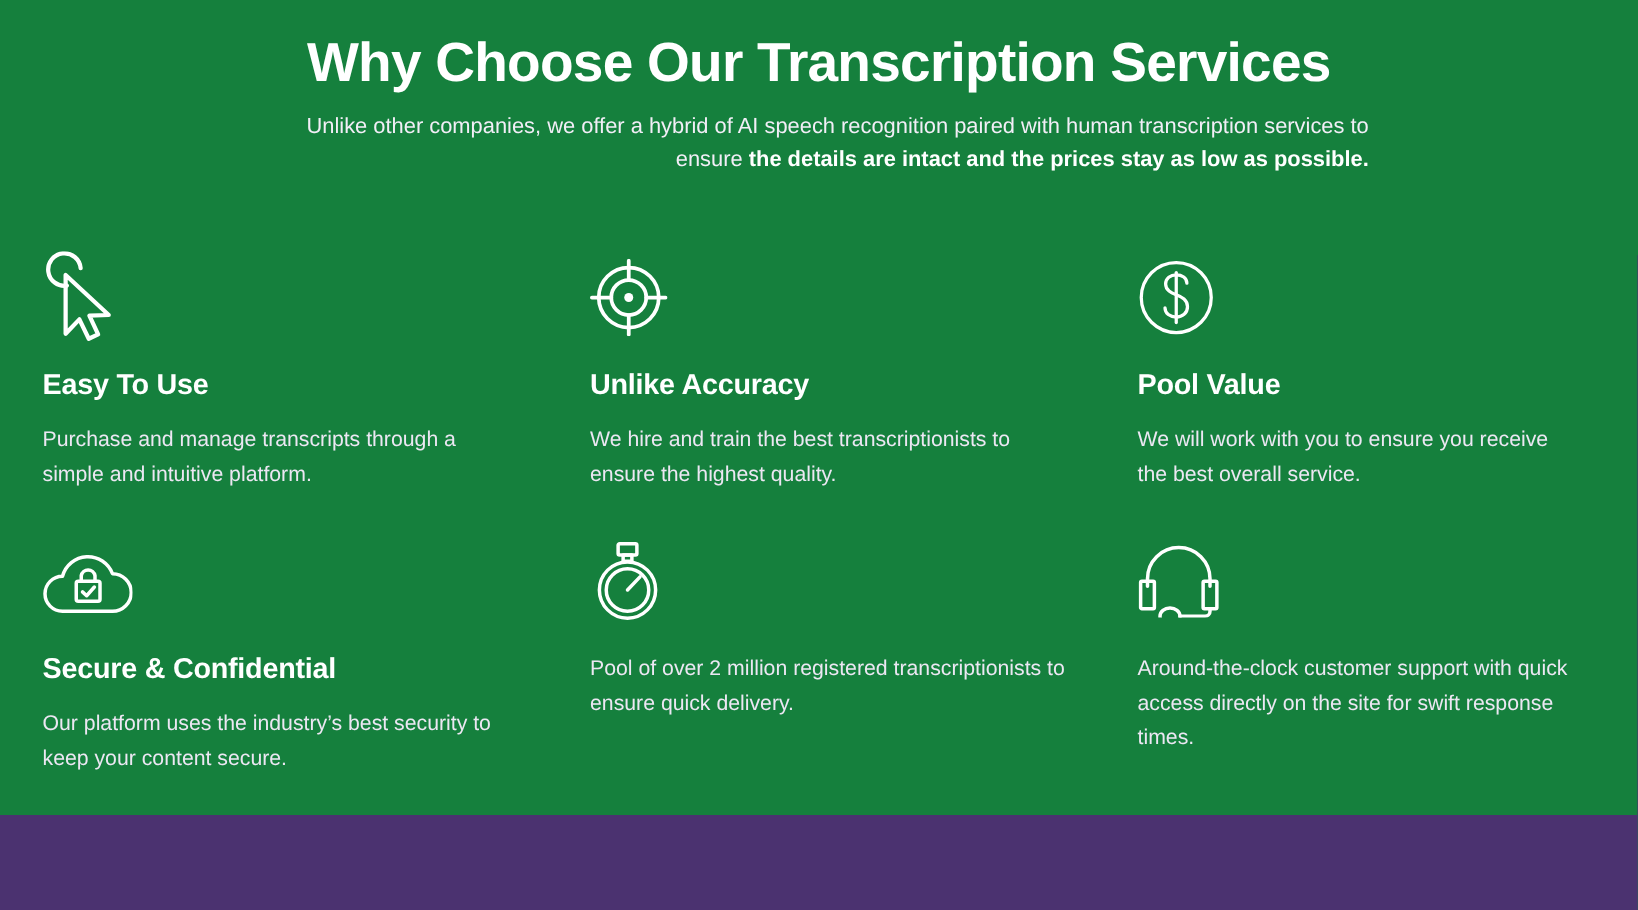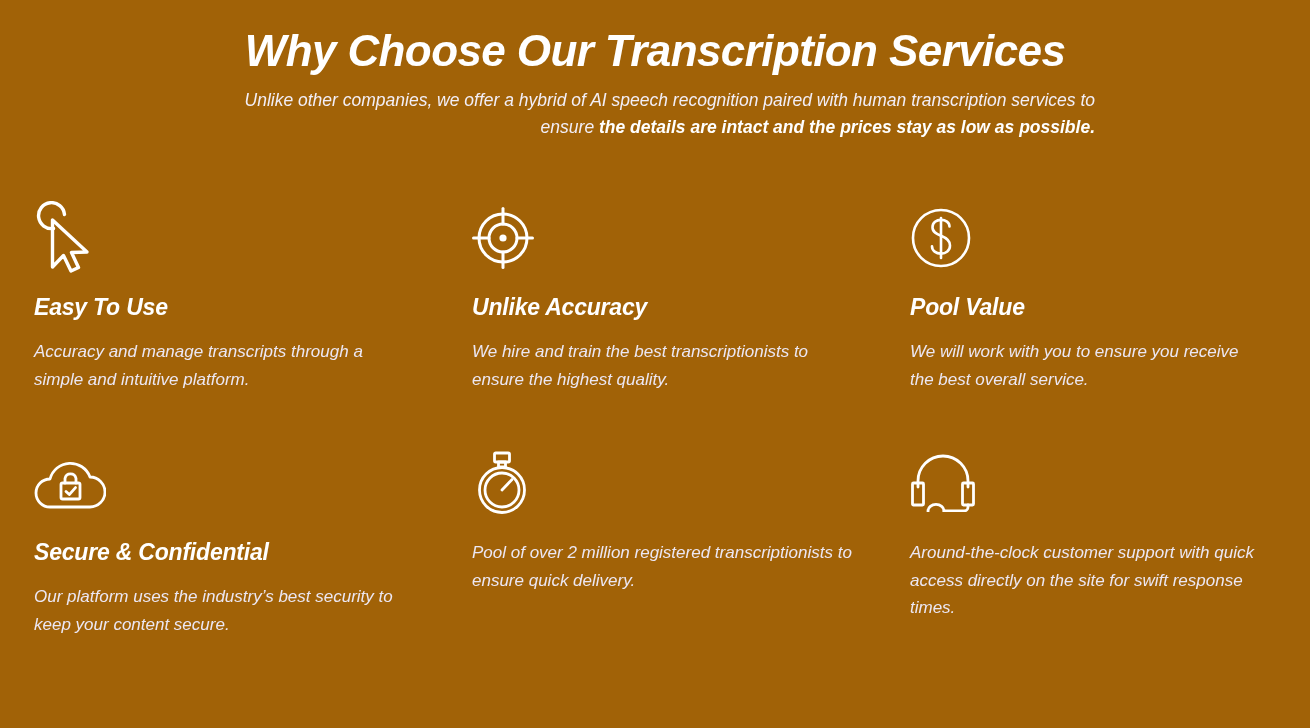--- a/index.html
+++ b/index.html
@@ -2,21 +2,21 @@
 <html><head>
 <meta charset="utf-8">
 <style>
   * { margin:0; padding:0; box-sizing:border-box; }
   html, body {
     width:1310px; height:728px;
     background:#4B3270;
     font-family:"Liberation Sans", sans-serif;
     overflow:hidden;
   }
-  .page { width:1310px; height:728px; position:relative; background:#a16207;font-style:italic; }
+  .page { width:1310px; height:652px; position:relative; background:#15803d; }
 
   .header { text-align:center; padding-top:26px; }
   .headline {
     color:#ffffff;
     font-size:44px;
     font-weight:bold;
     letter-spacing:-0.6px;
     line-height:1.12;
   }
   .subline {
@@ -30,21 +30,21 @@
   }
   .subline .em { font-weight:bold; color:#ffffff; }
 
   .grid {
     position:absolute;
     top:196px; left:34px;
     width:1260px;
     display:grid;
     grid-template-columns:438px 438px 384px;
     grid-template-rows:auto auto;
-    row-gap:48px;
+    row-gap:30px;
   }
   .card { padding-right:28px; }
   .icon-wrap {
     height:84px;
     display:flex;
     align-items:center;
     margin-bottom:14px;
   }
   .icon-wrap svg { display:block; }
   .card-title {
@@ -75,21 +75,21 @@
   <div class="grid">
 
     <div class="card">
       <div class="icon-wrap">
         <svg width="66" height="74" viewBox="0 0 66 74" fill="none" stroke="#ffffff" stroke-width="3.4" stroke-linecap="round" stroke-linejoin="round">
           <path d="M30.5 13.5 A13 13 0 1 0 19.5 27.5"></path>
           <path d="M18.5 19 L18.5 66 L29.5 54.5 L37 70 L44.5 66.5 L37.5 51.5 L53 51 Z"></path>
         </svg>
       </div>
       <div class="card-title">Easy To Use</div>
-      <div class="card-desc">Accuracy and manage transcripts through a simple and intuitive platform.</div>
+      <div class="card-desc">Purchase and manage transcripts through a simple and intuitive platform.</div>
     </div>
 
     <div class="card">
       <div class="icon-wrap">
         <svg width="62" height="62" viewBox="0 0 62 62" fill="none" stroke="#ffffff" stroke-width="3" stroke-linecap="round">
           <circle cx="31" cy="31" r="24"></circle>
           <circle cx="31" cy="31" r="14"></circle>
           <circle cx="31" cy="31" r="3.6" fill="#ffffff" stroke="none"></circle>
           <line x1="31" y1="1.5" x2="31" y2="17"></line>
           <line x1="31" y1="45" x2="31" y2="60.5"></line>

